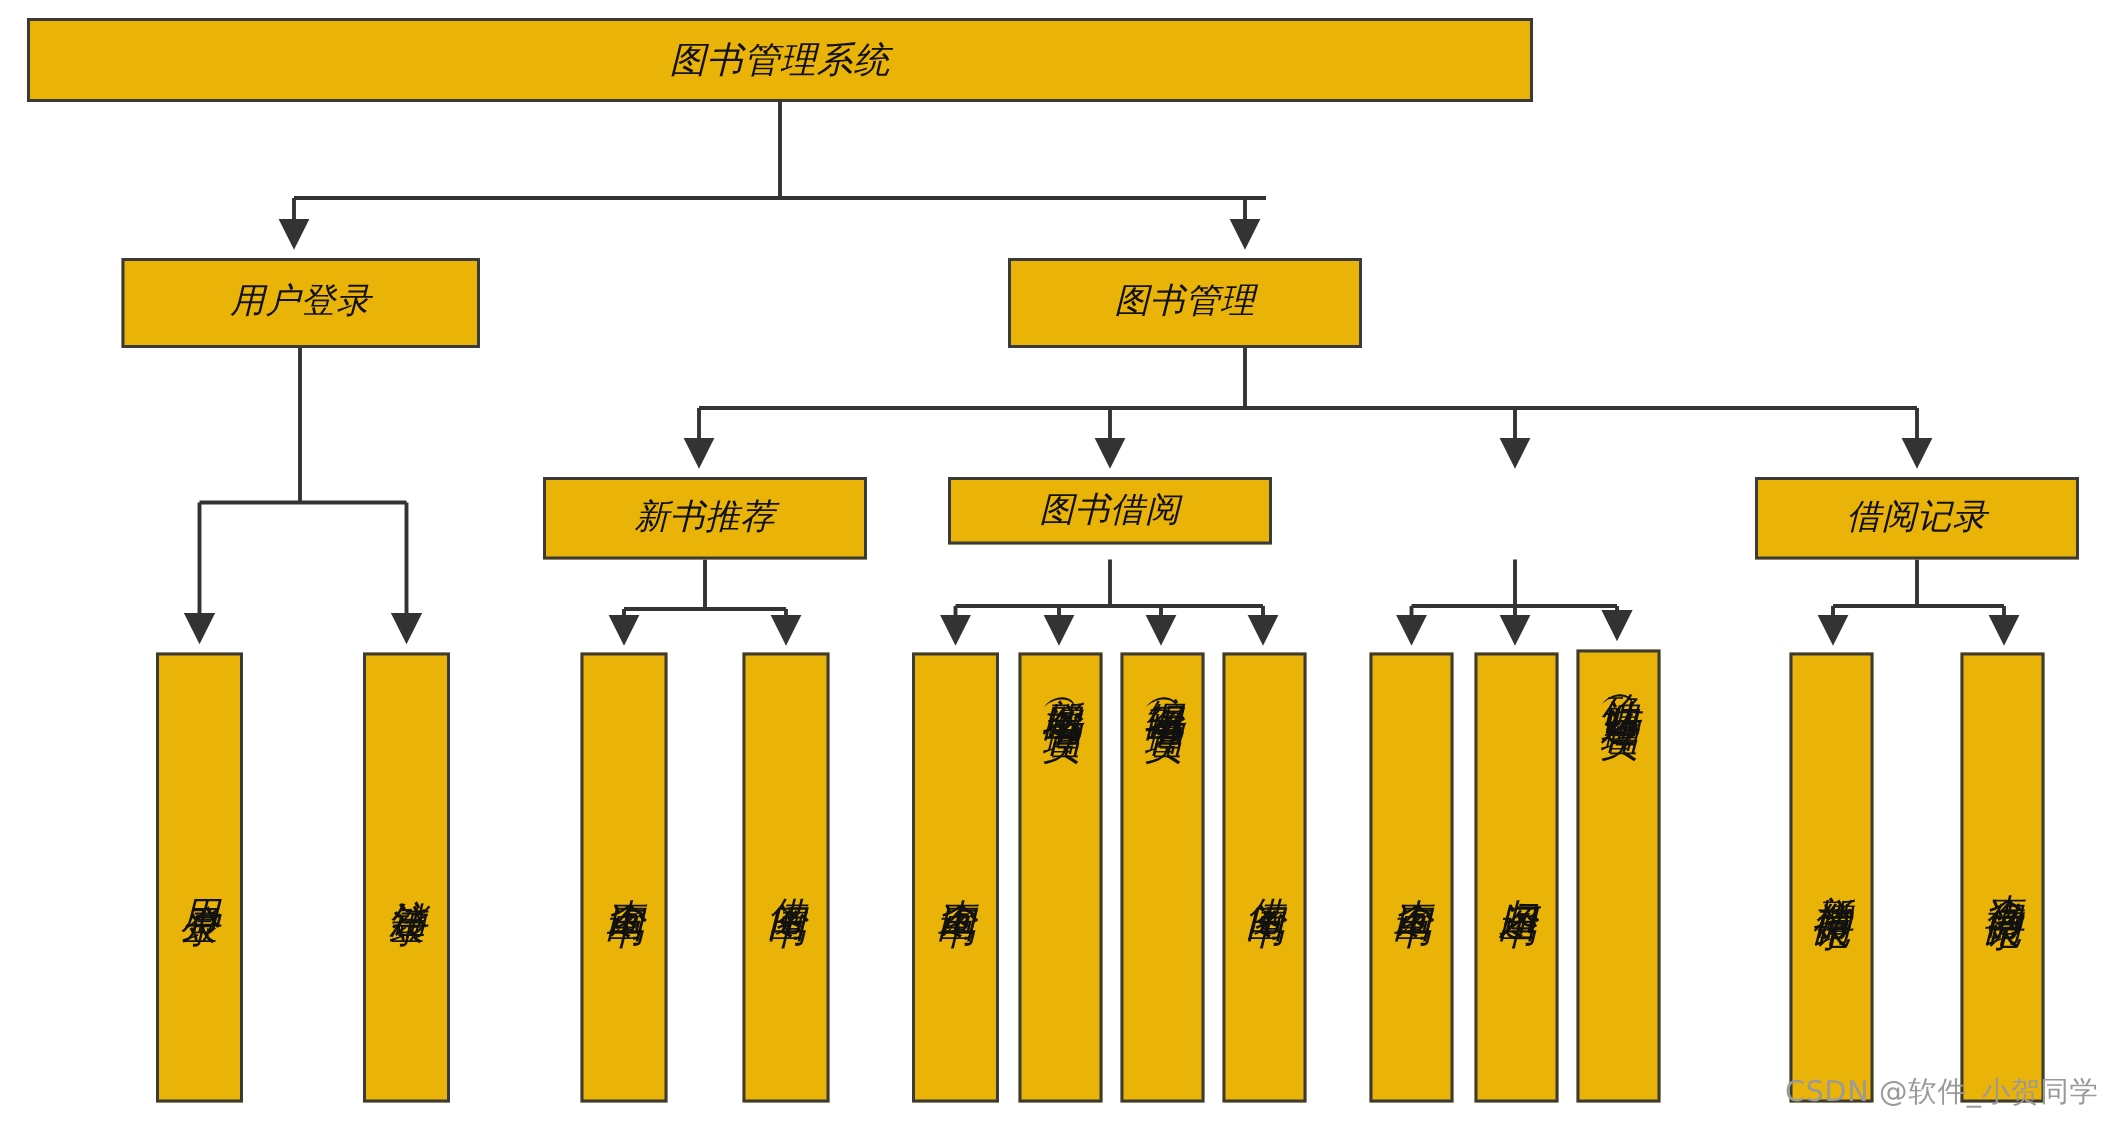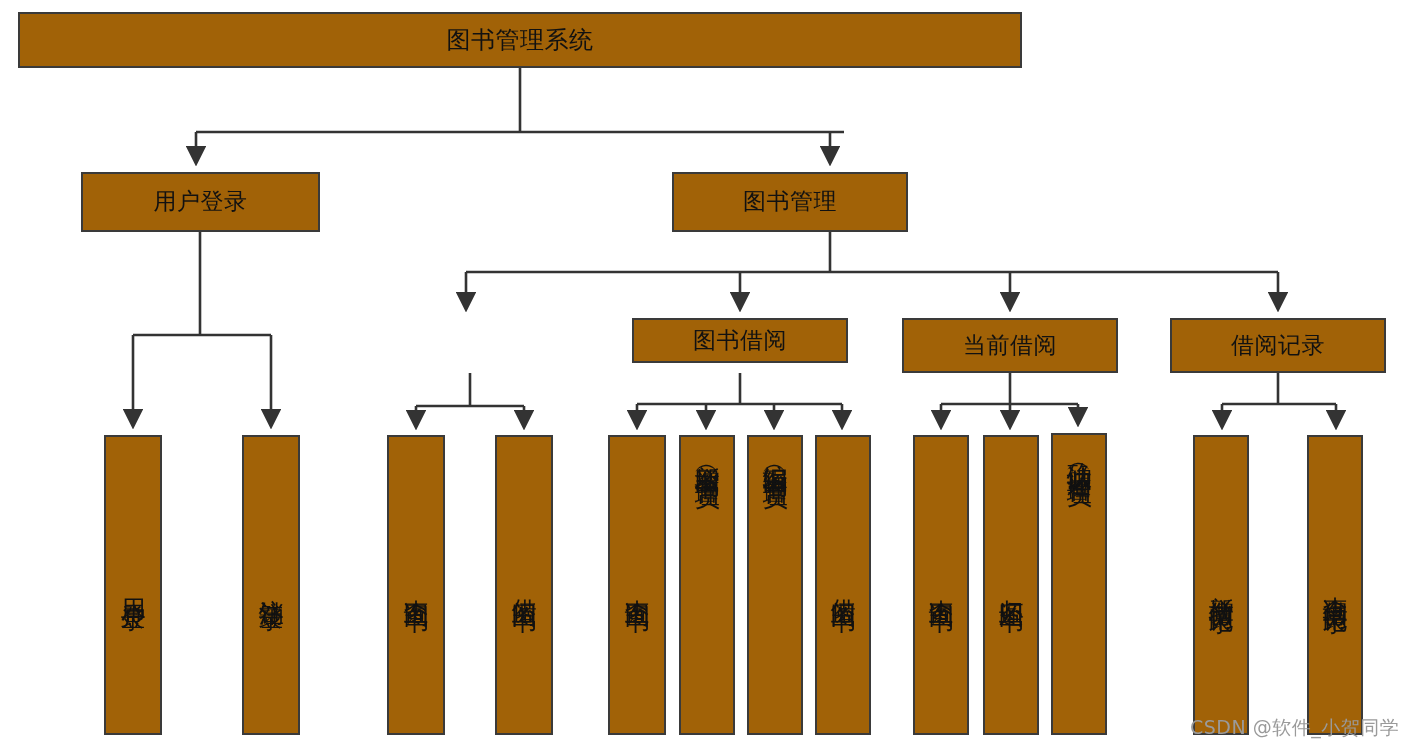--- a/index.html
+++ b/index.html
@@ -23,28 +23,29 @@
     position: absolute;
     left: 0;
     top: 0;
     width: 1405px;
     height: 747px;
     pointer-events: none;
   }
   .node {
     position: absolute;
     box-sizing: border-box;
-    background: #a16207;
+    background: #eab308;
     border: 2px solid #3a3a3a;
     display: flex;
     align-items: center;
     justify-content: center;
     text-align: center;
     color: #111111;
     z-index: 2;
+    font-style: italic;
   }
   .node .label {
     display: block;
     line-height: 1.18;
     letter-spacing: 0.5px;
   }
   
   .node.h .label {
     writing-mode: horizontal-tb;
     font-size: 23px;
@@ -135,26 +136,26 @@
     <span class="label">图书管理系统</span>
   </div>
 
   <div class="node h" style="left:81px; top:172px; width:239px; height:60px;">
     <span class="label">用户登录</span>
   </div>
   <div class="node h" style="left:672px; top:172px; width:236px; height:60px;">
     <span class="label">图书管理</span>
   </div>
 
+  <div class="node h" style="left:362px; top:318px; width:216px; height:55px;">
+    <span class="label">新书推荐</span>
+  </div>
   <div class="node h" style="left:632px; top:318px; width:216px; height:45px;">
     <span class="label">图书借阅</span>
   </div>
-  <div class="node h" style="left:902px; top:318px; width:216px; height:55px;">
-    <span class="label">当前借阅</span>
-  </div>
   <div class="node h" style="left:1170px; top:318px; width:216px; height:55px;">
     <span class="label">借阅记录</span>
   </div>
 
   <div class="node v mid" style="left:104px; top:435px; width:58px; height:300px;">
     <span class="label">用户登录</span>
   </div>
   <div class="node v mid" style="left:242px; top:435px; width:58px; height:300px;">
     <span class="label">注销登录</span>
   </div>

